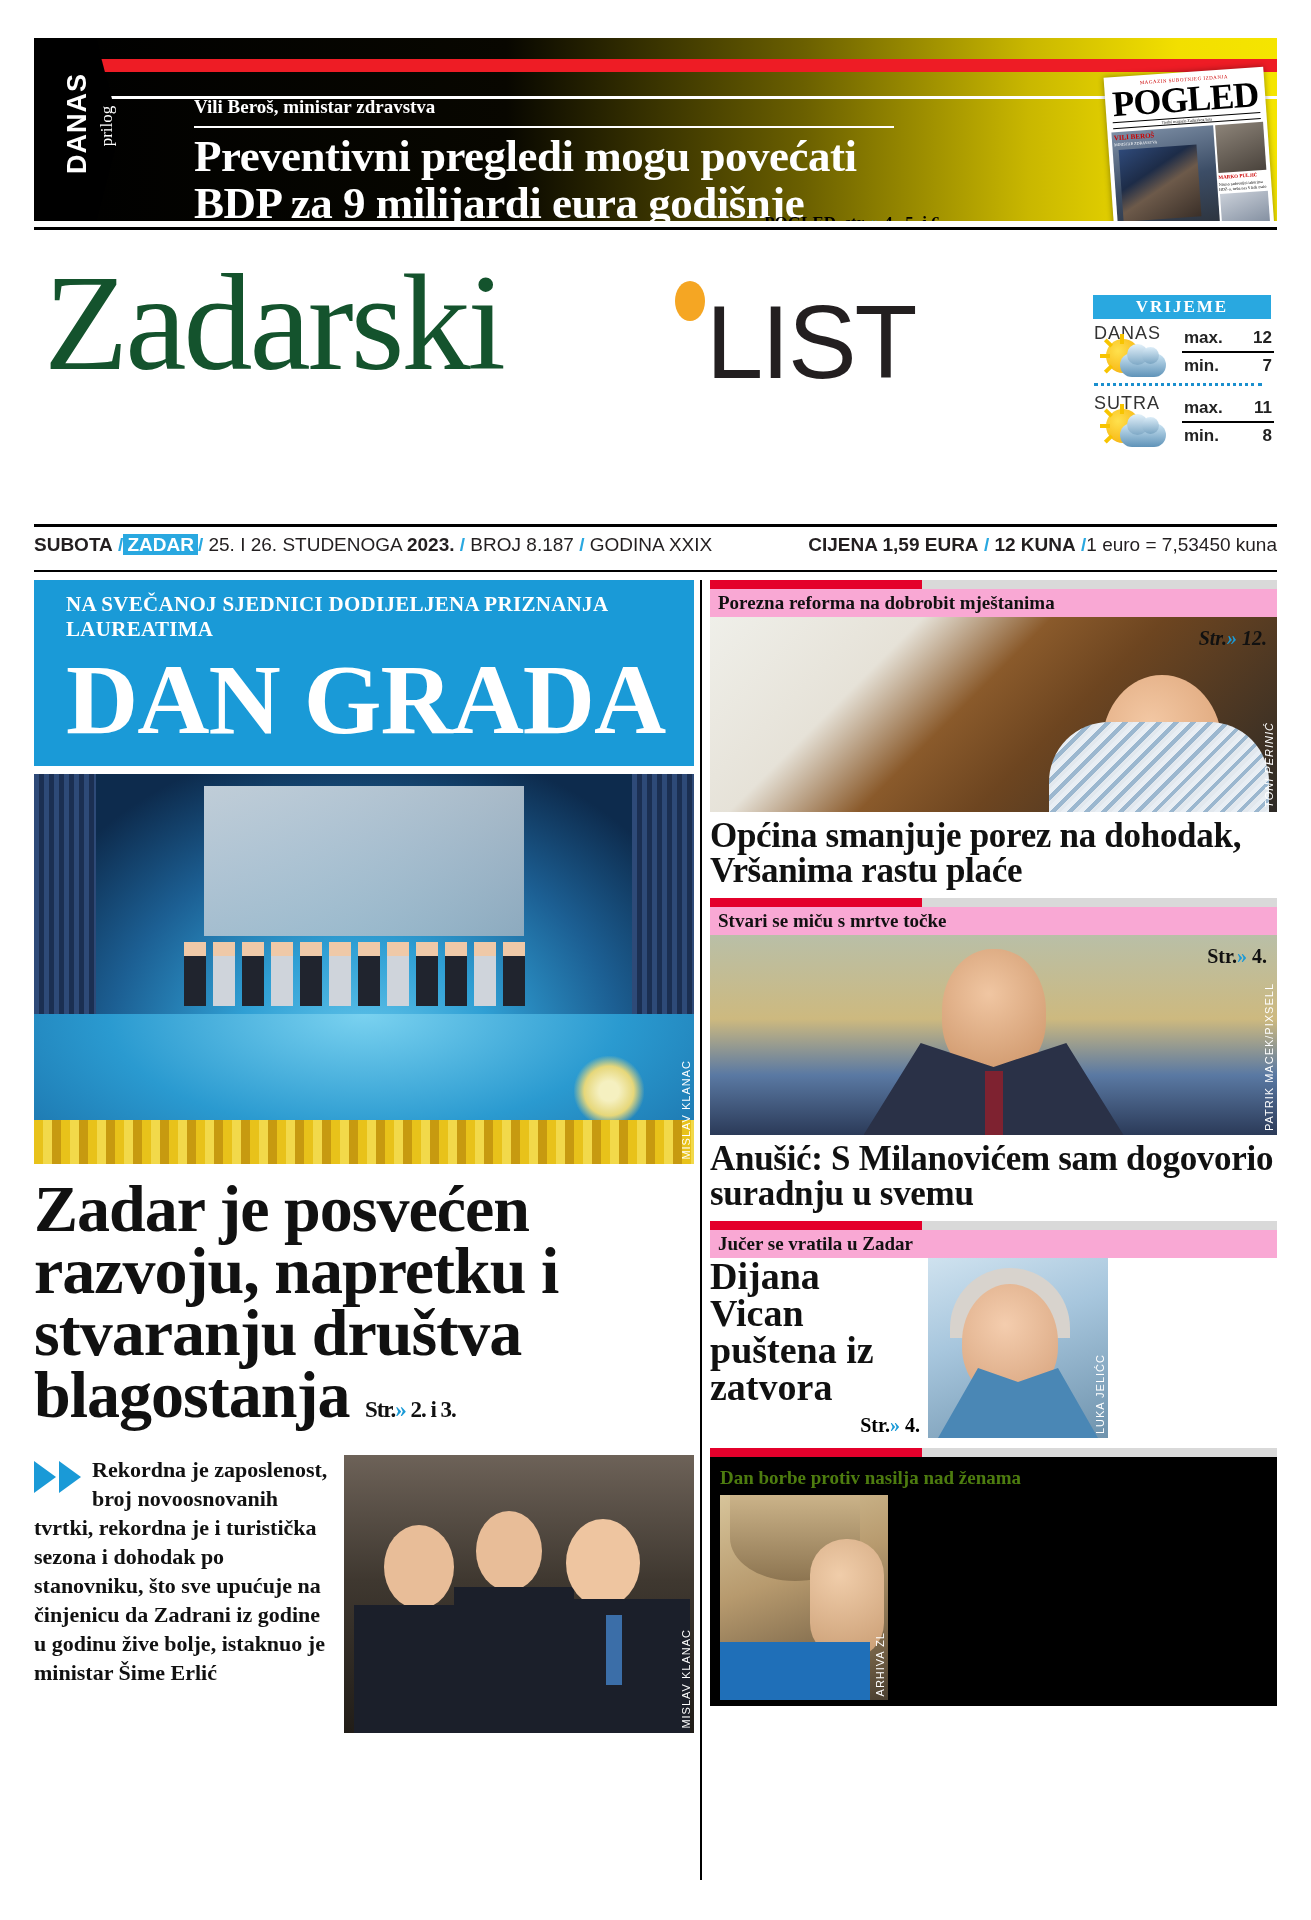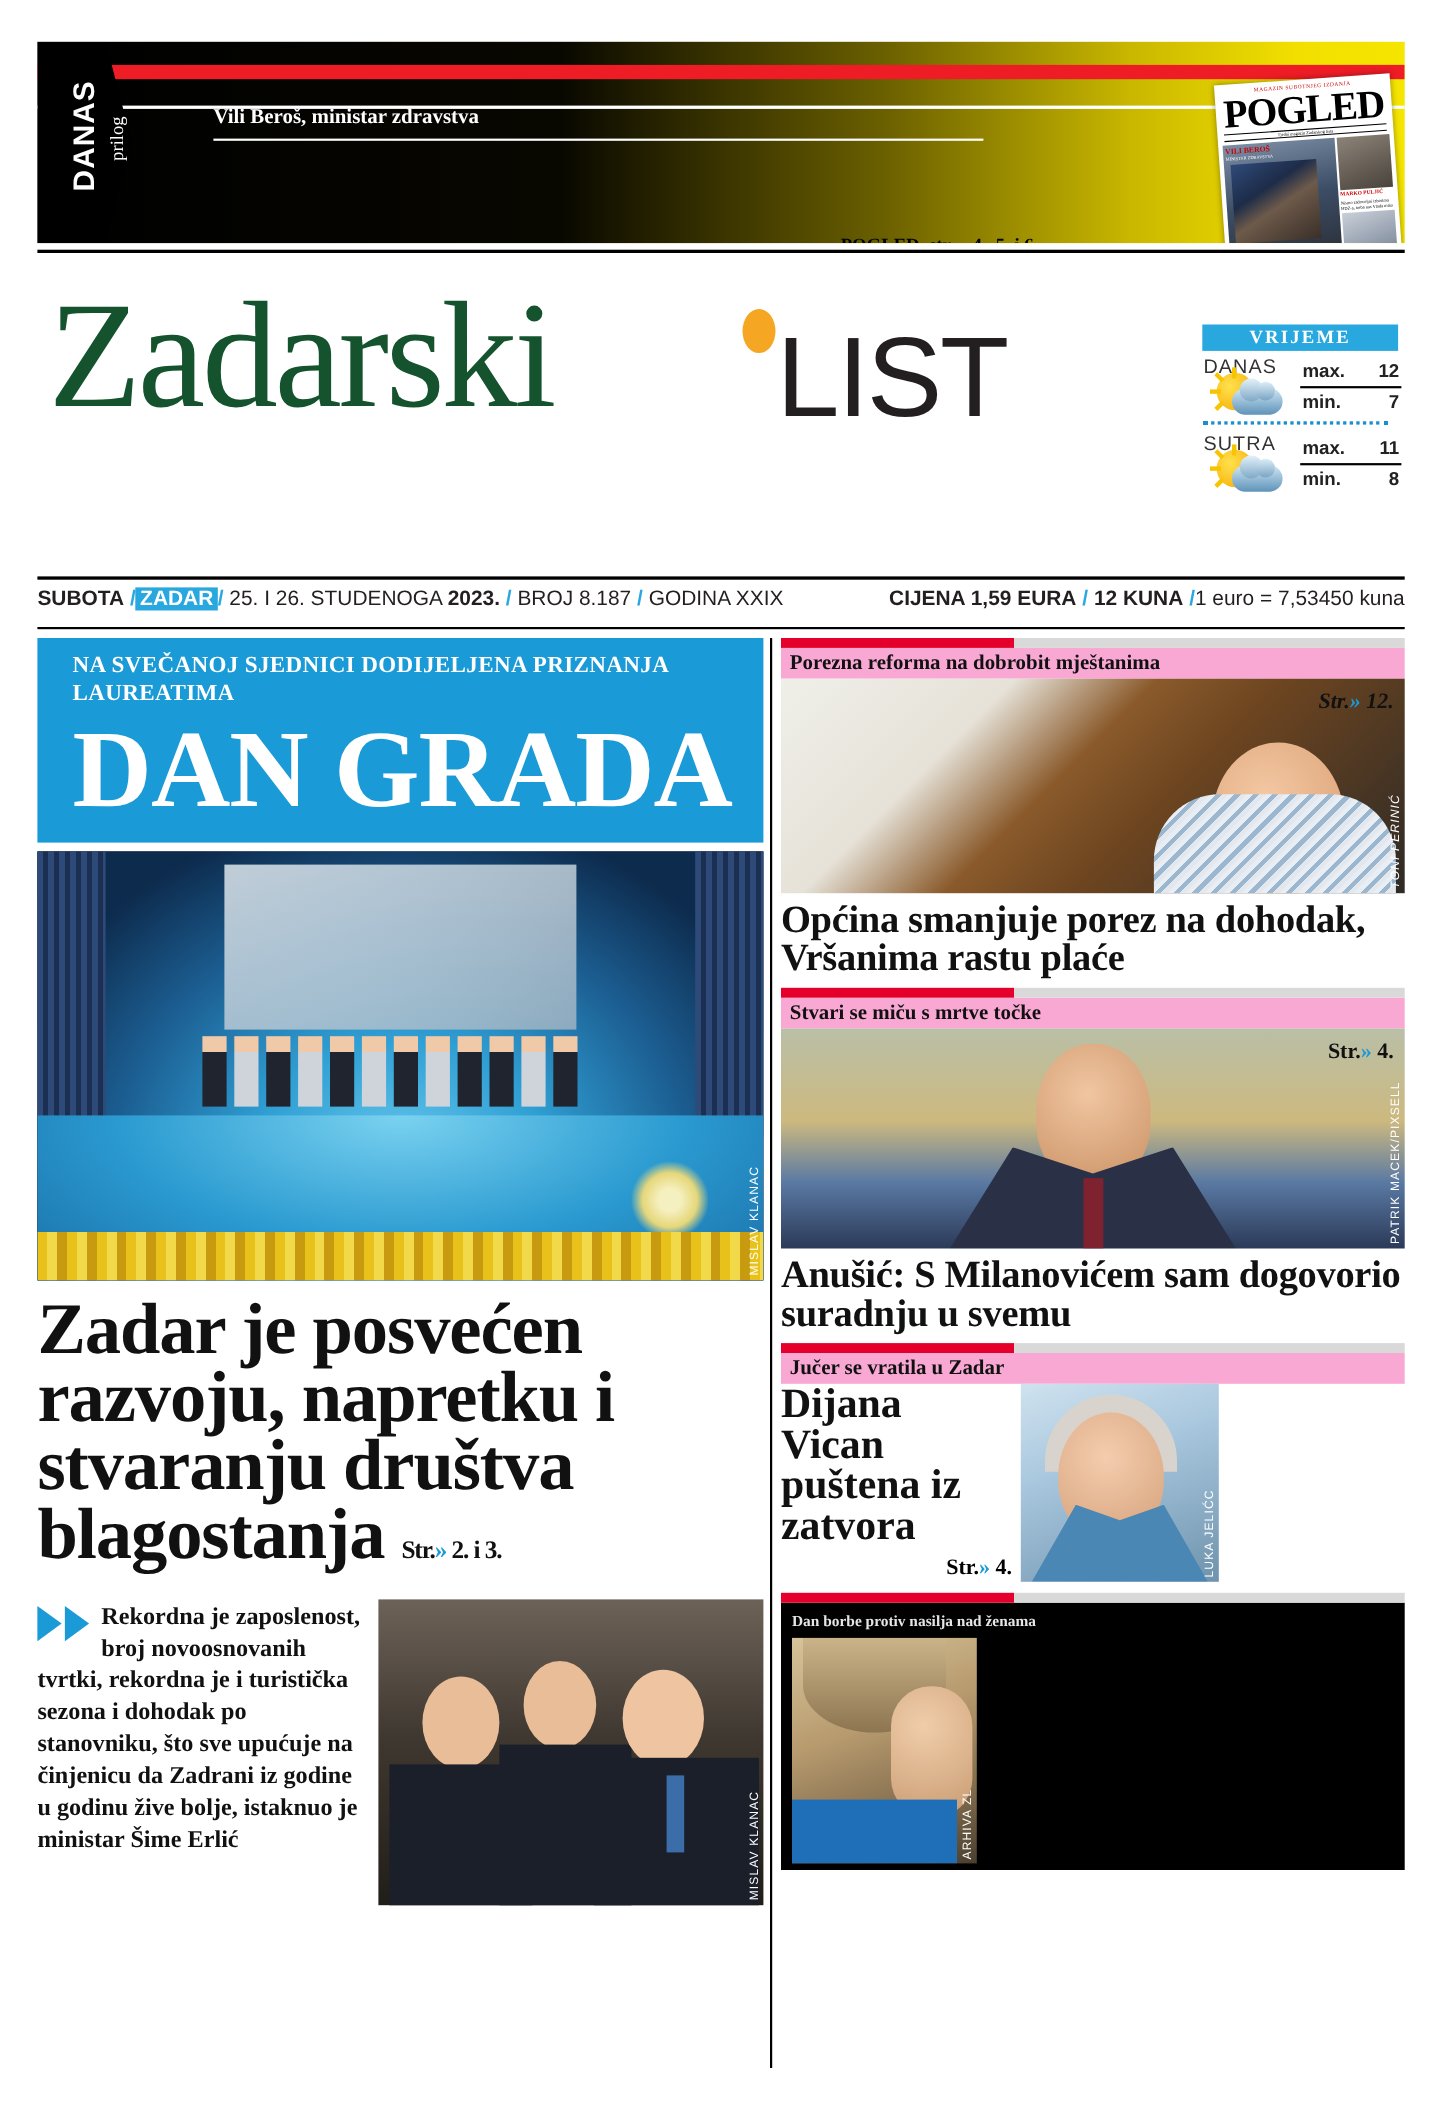--- a/index.html
+++ b/index.html
@@ -237,22 +237,22 @@
       border-radius:60px 60px 0 0; background:#d8d3cd; }
   .photo-woman .jac { position:absolute; left:10px; bottom:0; width:160px; height:70px; background:#4a87b5;
       clip-path: polygon(0 100%, 25% 0, 50% 20%, 75% 0, 100% 100%); }
 
   .dijana { display:flex; gap:8px; }
   .dijana-head { font-family:"Liberation Serif", serif; font-weight:bold;
                  font-size:38px; line-height:37px; color:#111; width:210px; }
 
   
   .black-mod { background:#000; color:#fff; padding:8px 10px 6px 10px; display:flex; gap:10px; }
-  .black-kicker { font-family:"Liberation Serif", serif; font-weight:bold; font-size:14px;
-                  color:#e5e5e5; background:#000; padding:2px 0 6px 0; }
+  .black-kicker { font-family:"Liberation Serif", serif; font-weight:bold; font-size:19px;
+                  color:#4d7c0f; background:#000; padding:2px 0 6px 0; }
   .black-photo { position:relative; width:168px; height:205px;
      background: linear-gradient(160deg,#d7c49a 0%, #b79a6e 40%, #7f6a4c 75%, #4a3f30 100%); overflow:hidden; }
   .black-photo .hand { position:absolute; right:4px; top:44px; width:74px; height:120px; border-radius:36px;
      background: radial-gradient(circle at 40% 30%, #f0cdaa, #c79a70); }
   .black-photo .hair { position:absolute; left:10px; top:0; width:130px; height:86px; border-radius:0 0 50% 50%;
      background: linear-gradient(180deg,#cbb389,#8d7551); }
   .black-photo .blue { position:absolute; left:0; bottom:0; width:150px; height:58px; background:#1f6fb8; }
   .black-head { font-family:"Liberation Serif", serif; font-weight:bold; font-size:34px; line-height:34px; color:#fff; }
   .black-str { font-family:"Liberation Serif", serif; font-weight:bold; font-size:20px; color:#fff; text-align:right; margin-top:8px;}
 </style>
@@ -266,20 +266,24 @@
     <div class="promo-whiteline"></div>
 
     <div class="danas-tab">
       <div class="danas-arrow"></div>
       <div class="danas-word">DANAS</div>
       <div class="prilog-word">prilog</div>
     </div>
 
     <div class="promo-kicker">Vili Beroš, ministar zdravstva</div>
     <div class="promo-rule"></div>
+    <div class="promo-head">
+      <div>Preventivni pregledi mogu povećati</div>
+      <div>BDP za 9 milijardi eura godišnje</div>
+    </div>
     <div class="promo-ref">
       <span>POGLED, str.</span>
       <span class="arrow">»</span>
       <span>4., 5. i 6.</span>
     </div>
 
     <div class="mag">
       <div class="mag-tagline">MAGAZIN SUBOTNJEG IZDANJA</div>
       <div class="mag-title">POGLED</div>
       <div class="mag-subline">Tjedni magazin Zadarskog lista</div>

